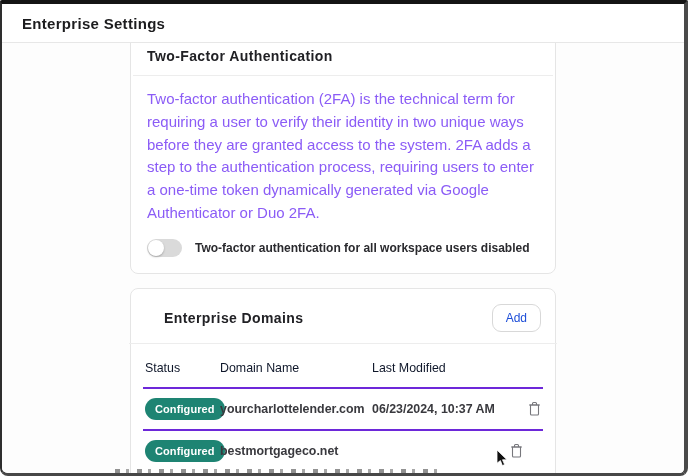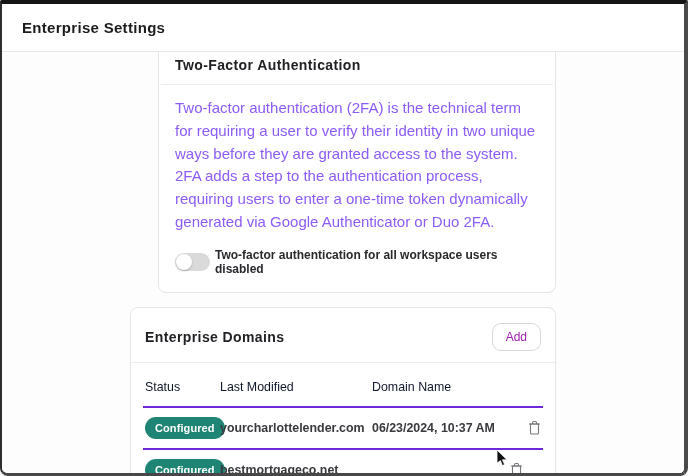--- a/index.html
+++ b/index.html
@@ -11,21 +11,21 @@
     border-top: 4px solid #141414;
     border-left: 2px solid #2e2e2e;
     border-right: 4px solid #4a4a4a;
     border-bottom: 3px solid #474747;
     border-radius: 2px 2px 8px 8px;
     overflow: hidden;
     background: #fdfdfd;
   }
 
   .app-header {
-    height: 48px; background: #ffffff;
+    height: 39px; background: #ffffff;
     border-bottom: 1px solid #e7e7e7;
     display: flex; align-items: center;
     padding: 0 20px;
   }
   .app-title {
     font-size: 15px; font-weight: bold; color: #1c1c1e; letter-spacing: 0.3px;
   }
 
   .content {
     position: relative;
@@ -33,48 +33,48 @@
     overflow: hidden;
     background: #fdfdfd;
   }
   .cards { width: 426px; margin: 0 auto; }
 
   .card {
     background: #ffffff;
     border: 1px solid #e5e5e5;
     border-radius: 8px;
   }
-  .card-2fa { margin-top: -12px; padding: 16px 16px 16px; margin-left: 28px; }
+  .card-2fa { margin-top: -12px; padding: 16px 16px 16px; }
   .card-title {
     font-size: 14px; font-weight: bold; color: #212125; letter-spacing: 0.4px;
   }
   .sep { border: none; border-top: 1px solid #ededed; margin: 11px -14px 11px; }
 
   .tfa-desc {
     font-size: 15px; color: #8b5cf6; line-height: 1.52;
     margin: 12px 0 14px;
   }
 
-  .toggle-row { display: flex; align-items: center; gap: 5px; margin-top: 4px; }
+  .toggle-row { display: flex; align-items: center; gap: 13px; margin-top: 4px; }
   .toggle {
     width: 35px; height: 18px; border-radius: 9px;
     background: #dadada; position: relative; flex: 0 0 auto; cursor: pointer;
   }
   .toggle .knob {
     position: absolute; top: 1px; left: 1px;
     width: 16px; height: 16px; border-radius: 50%;
     background: #ffffff; box-shadow: 0 1px 2px rgba(0,0,0,.25);
   }
   .toggle-label { font-size: 12px; font-weight: bold; color: #2a2a2e; }
 
   .card-domains { margin-top: 14px; padding: 13px 12px 16px; }
-  .domains-head { display: flex; align-items: center; justify-content: space-between; padding: 2px 2px 0 2px; }
+  .domains-head { display: flex; align-items: center; justify-content: space-between; padding: 2px 2px 0 2px; margin-left: 19px; }
   .add-btn {
     font-family: "Liberation Sans", sans-serif;
-    font-size: 12px; color: #a21caf;
+    font-size: 12px; color: #1d4ed8;
     background: #ffffff; border: 1px solid #d8d8d8; border-radius: 9px;
     padding: 6px 13px; cursor: pointer;
   }
 
   .dtable { width: 100%; }
   .drow {
     display: grid;
     grid-template-columns: 75px 152px 1fr 18px;
     align-items: center;
   }
@@ -128,22 +128,22 @@
       <section class="card card-domains">
         <div class="domains-head">
           <h2 class="card-title">Enterprise Domains</h2>
           <button class="add-btn">Add</button>
         </div>
         <hr class="sep">
 
         <div class="dtable">
           <div class="drow head">
             <span class="th">Status</span>
+            <span class="th">Domain Name</span>
             <span class="th">Last Modified</span>
-            <span class="th">Domain Name</span>
             <span class="th"></span>
           </div>
 
           <div class="drow body-row">
             <span class="badge">Configured</span>
             <span class="td">yourcharlottelender.com</span>
             <span class="td">06/23/2024, 10:37 AM</span>
             <button class="trash-btn" aria-label="Delete domain">
               <span>
                 <svg width="13" height="15" viewBox="0 0 13 15" fill="none" stroke-width="1.1">

